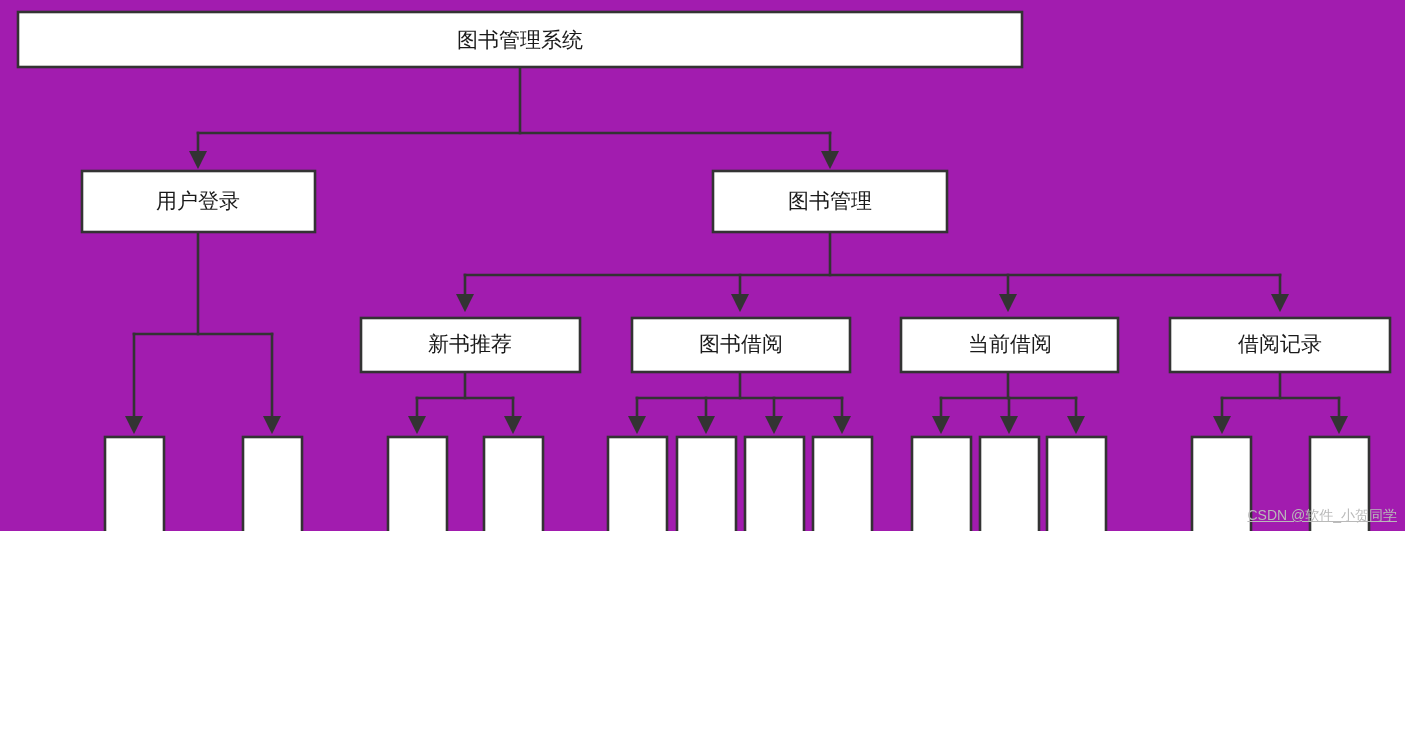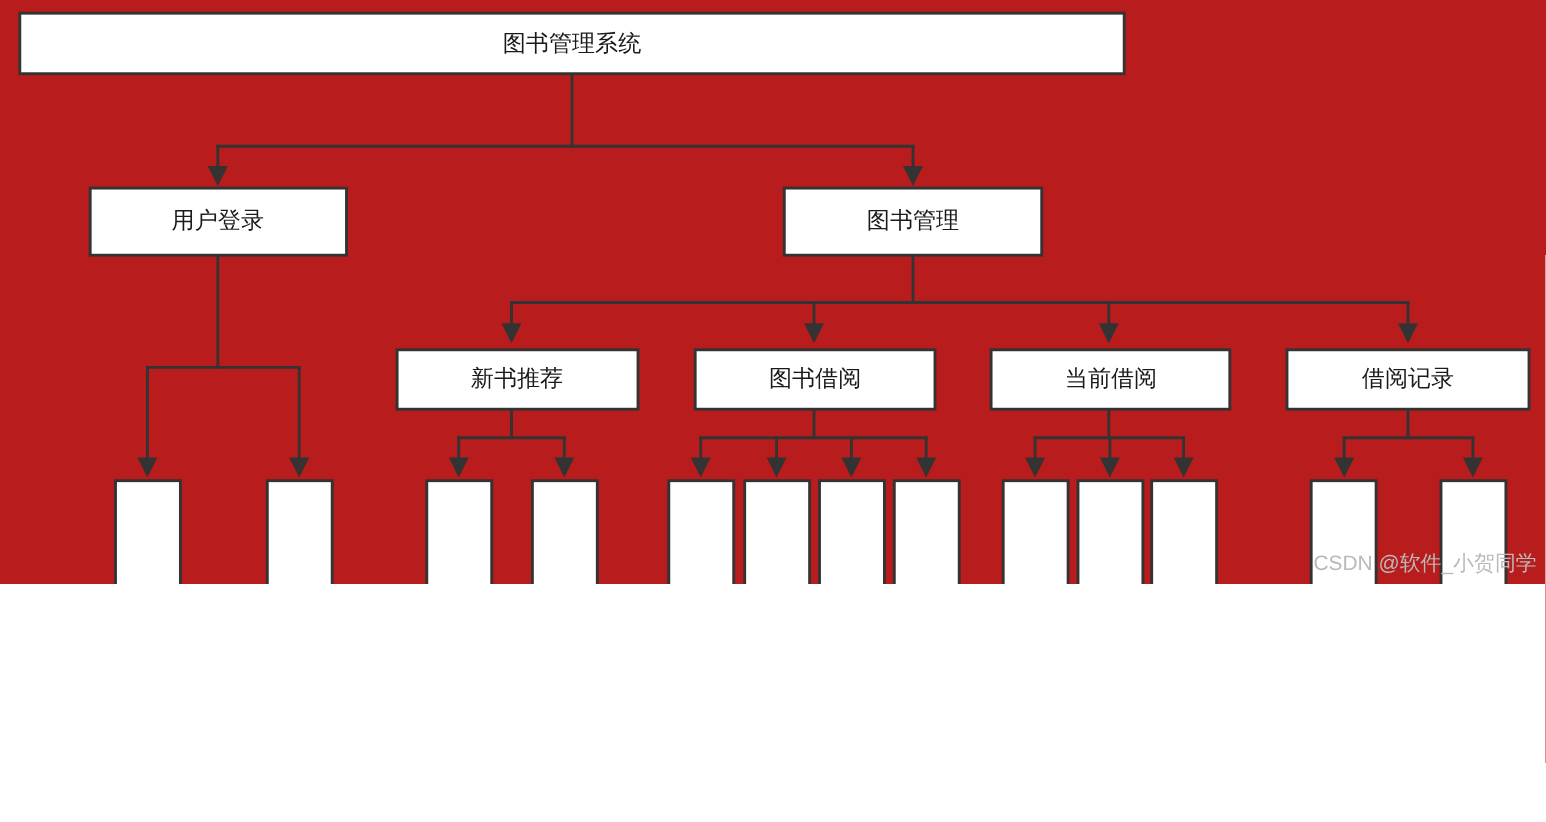--- a/index.html
+++ b/index.html
@@ -7,21 +7,21 @@
     padding: 0;
     background: #ffffff;
   }
   body {
     font-family: "Liberation Sans", "DejaVu Sans", sans-serif;
   }
   #stage {
     position: relative;
     width: 1405px;
     height: 531px;
-    background: #b91c1c;
+    background: #a21caf;
     overflow: hidden;
   }
   svg.diagram {
     position: absolute;
     left: 0;
     top: 0;
     width: 1405px;
     height: 747px;
   }
   .node-box {
@@ -49,24 +49,25 @@
     text-anchor: middle;
     writing-mode: vertical-rl;
     glyph-orientation-vertical: 0;
     letter-spacing: 4px;
   }
   .watermark {
     position: absolute;
     right: 8px;
     bottom: 6px;
     color: #b9b9b9;
-    font-size: 19px;
+    font-size: 14px;
     font-family: "Liberation Sans", "DejaVu Sans", sans-serif;
     white-space: nowrap;
     user-select: none;
+    text-decoration: underline;
   }
 </style>
 </head>
 <body>
 
 <div id="stage">
 
   <svg class="diagram" viewBox="0 0 1405 747">
     <defs>
       <marker id="arrow" viewBox="0 0 12 12" refX="6" refY="6" markerWidth="7" markerHeight="7" orient="auto-start-reverse" markerUnits="strokeWidth">

